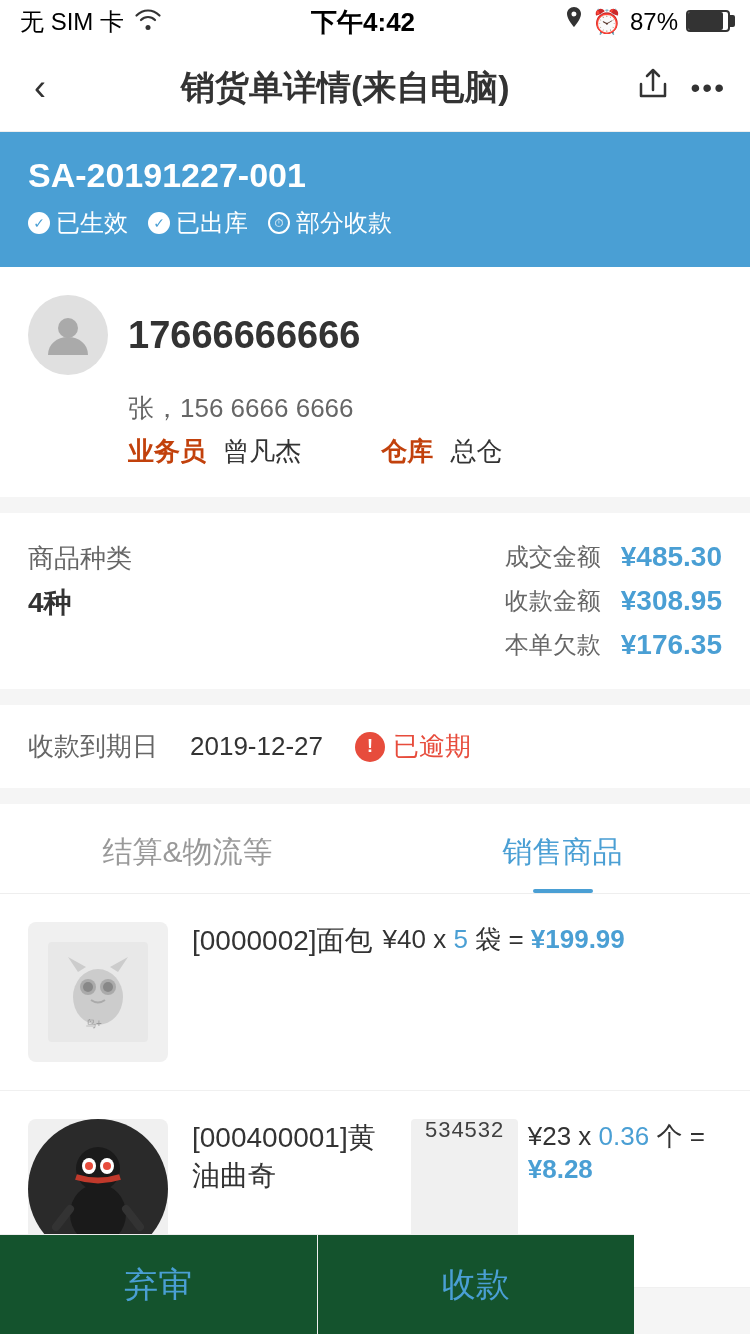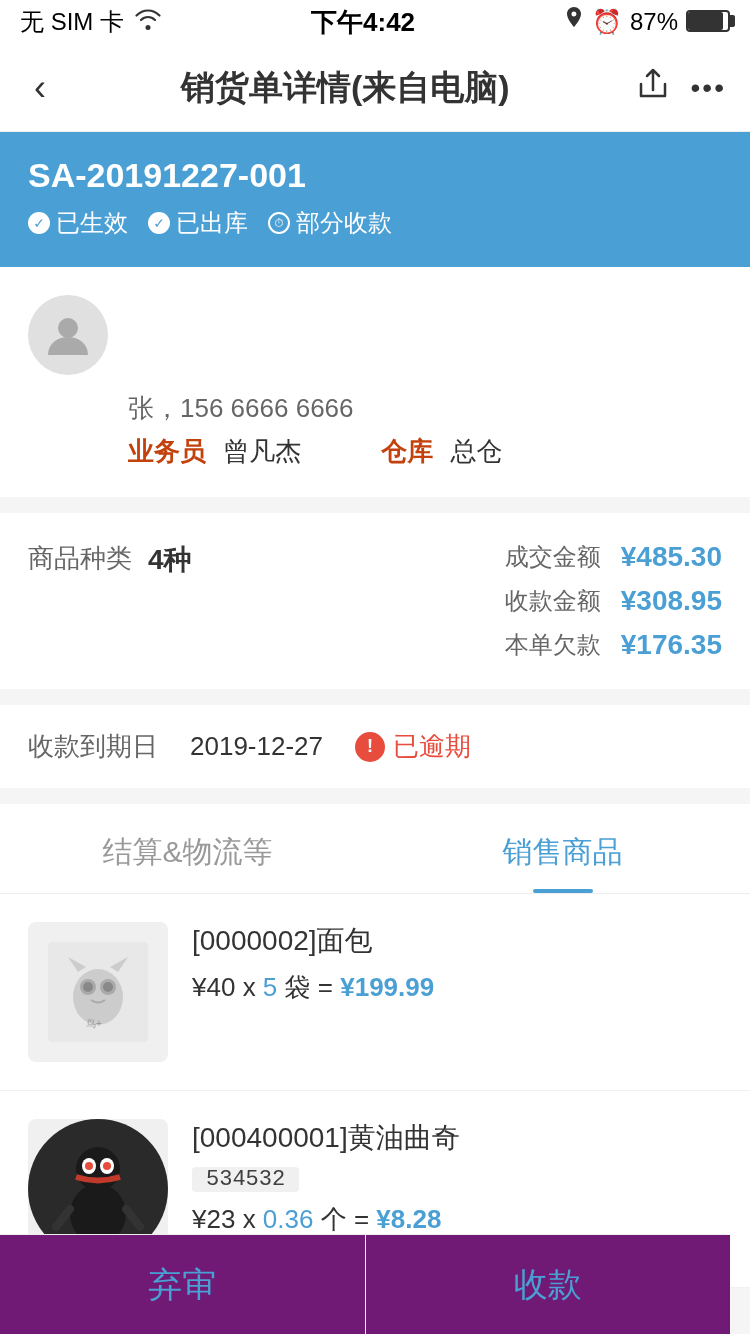--- a/index.html
+++ b/index.html
@@ -204,22 +204,22 @@
       padding: 28px;
       margin-bottom: 16px;
     }
     .stats-row {
       display: flex;
       justify-content: space-between;
       align-items: flex-start;
     }
     .stats-left {
       display: flex;
-      flex-direction: row;
-      gap: 16px;
+      flex-direction: column;
+      gap: 8px;
     }
     .stats-label {
       font-size: 26px;
       color: #666;
     }
     .stats-value {
       font-size: 28px;
       font-weight: 600;
       color: #333;
     }
@@ -331,21 +331,21 @@
       border-radius: 8px;
       flex-shrink: 0;
       display: flex;
       align-items: center;
       justify-content: center;
       overflow: hidden;
     }
     .product-info {
       flex: 1;
       display: flex;
-      flex-direction: column;
+      flex-direction: row;
       gap: 10px;
     }
     .product-name {
       font-size: 28px;
       color: #333;
       font-weight: 500;
     }
     .product-sku-badge {
       display: inline-block;
       background: #f0f0f0;
@@ -366,23 +366,23 @@
     .product-price .total {
       color: #4a9fd4;
       font-weight: 600;
     }
 
     
     .bottom-bar {
       position: fixed;
       bottom: 0;
       left: 0;
-      width: 730px;
+      width: 634px;
       height: 100px;
-      background: #701a75;
+      background: #14532d;
       border-top: 1px solid #eee;
       display: flex;
     }
     .bottom-btn {
       flex: 1;
       display: flex;
       align-items: center;
       justify-content: center;
       font-size: 34px;
       font-weight: 500;
@@ -464,20 +464,21 @@
   </div>
 
   <div class="customer-section">
     <div class="customer-row">
       <div class="avatar">
         <svg viewBox="0 0 50 50" fill="#aaa">
           <circle cx="25" cy="18" r="10"></circle>
           <path d="M5 45c0-11 9-18 20-18s20 7 20 18"></path>
         </svg>
       </div>
+      <div class="customer-name">17666666666</div>
     </div>
     <div class="customer-detail">张，156 6666 6666</div>
     <div class="customer-meta">
       <div>
         <span class="meta-label">业务员</span>
         <span class="meta-value" style="margin-left:10px;">曾凡杰</span>
       </div>
       <div>
         <span class="meta-label">仓库</span>
         <span class="meta-value" style="margin-left:10px;">总仓</span>

